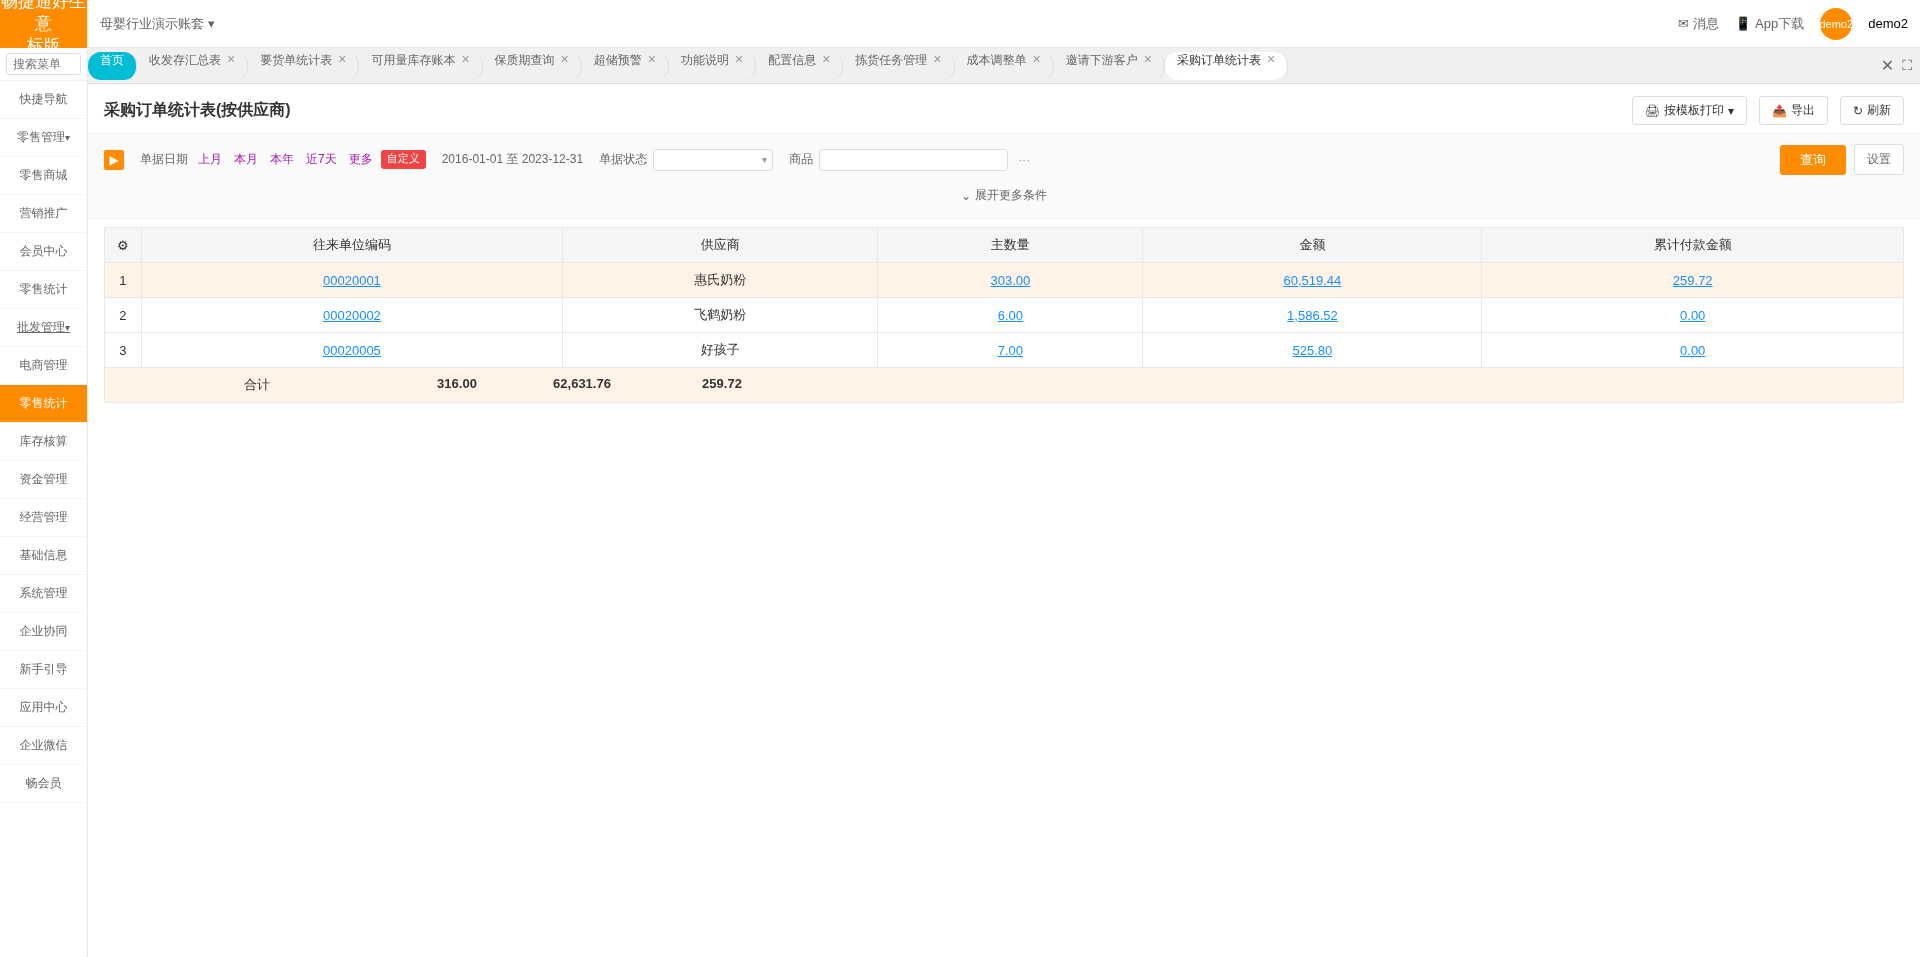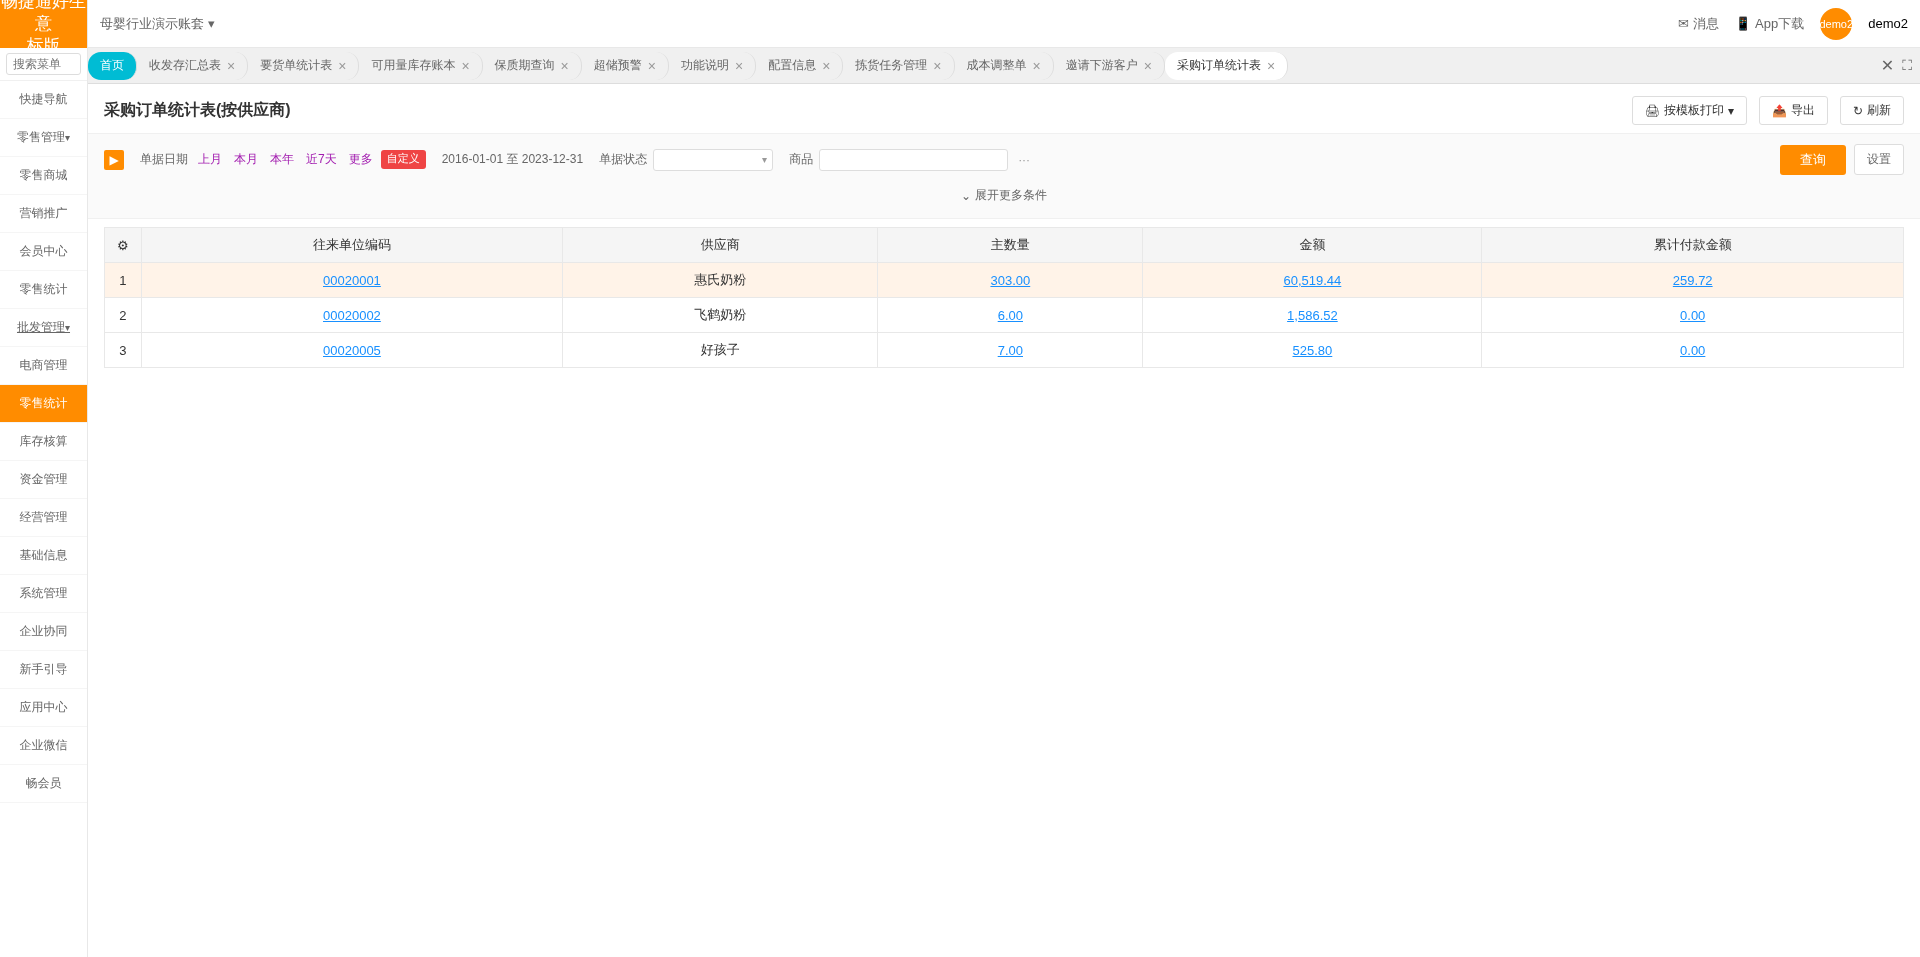--- a/index.html
+++ b/index.html
@@ -118,21 +118,21 @@
       display: flex;
       align-items: center;
       height: 36px;
       flex-shrink: 0;
       overflow-x: auto;
       border-bottom: 1px solid #ddd;
     }
     .tabs-bar::-webkit-scrollbar { height: 0; }
     .tab-item {
       display: flex;
-      align-items: center;
+      align-items: flex-start;
       padding: 0 12px;
       height: 28px;
       font-size: 12px;
       color: #666;
       cursor: pointer;
       white-space: nowrap;
       border-right: 1px solid #ddd;
       background: #f0f0f0;
       gap: 6px;
       border-radius: 13px;
@@ -635,16 +635,26 @@
       <td>3</td>
       <td class="number-link">00020005</td>
       <td>好孩子</td>
       <td class="number-link">7.00</td>
       <td class="number-link">525.80</td>
       <td class="number-link">0.00</td>
     </tr>
           </tbody>
       </table>
 
+      <div class="table-footer">
+        <div class="footer-label">
+          <span>合计</span>
+        </div>
+        <div class="footer-values">
+          <div class="footer-val" style="width:120px;">316.00</div>
+          <div class="footer-val" style="width:130px;">62,631.76</div>
+          <div class="footer-val" style="width:150px;">259.72</div>
+        </div>
+      </div>
     </div>
 
   </div>
 </div>
 
 </body></html>

